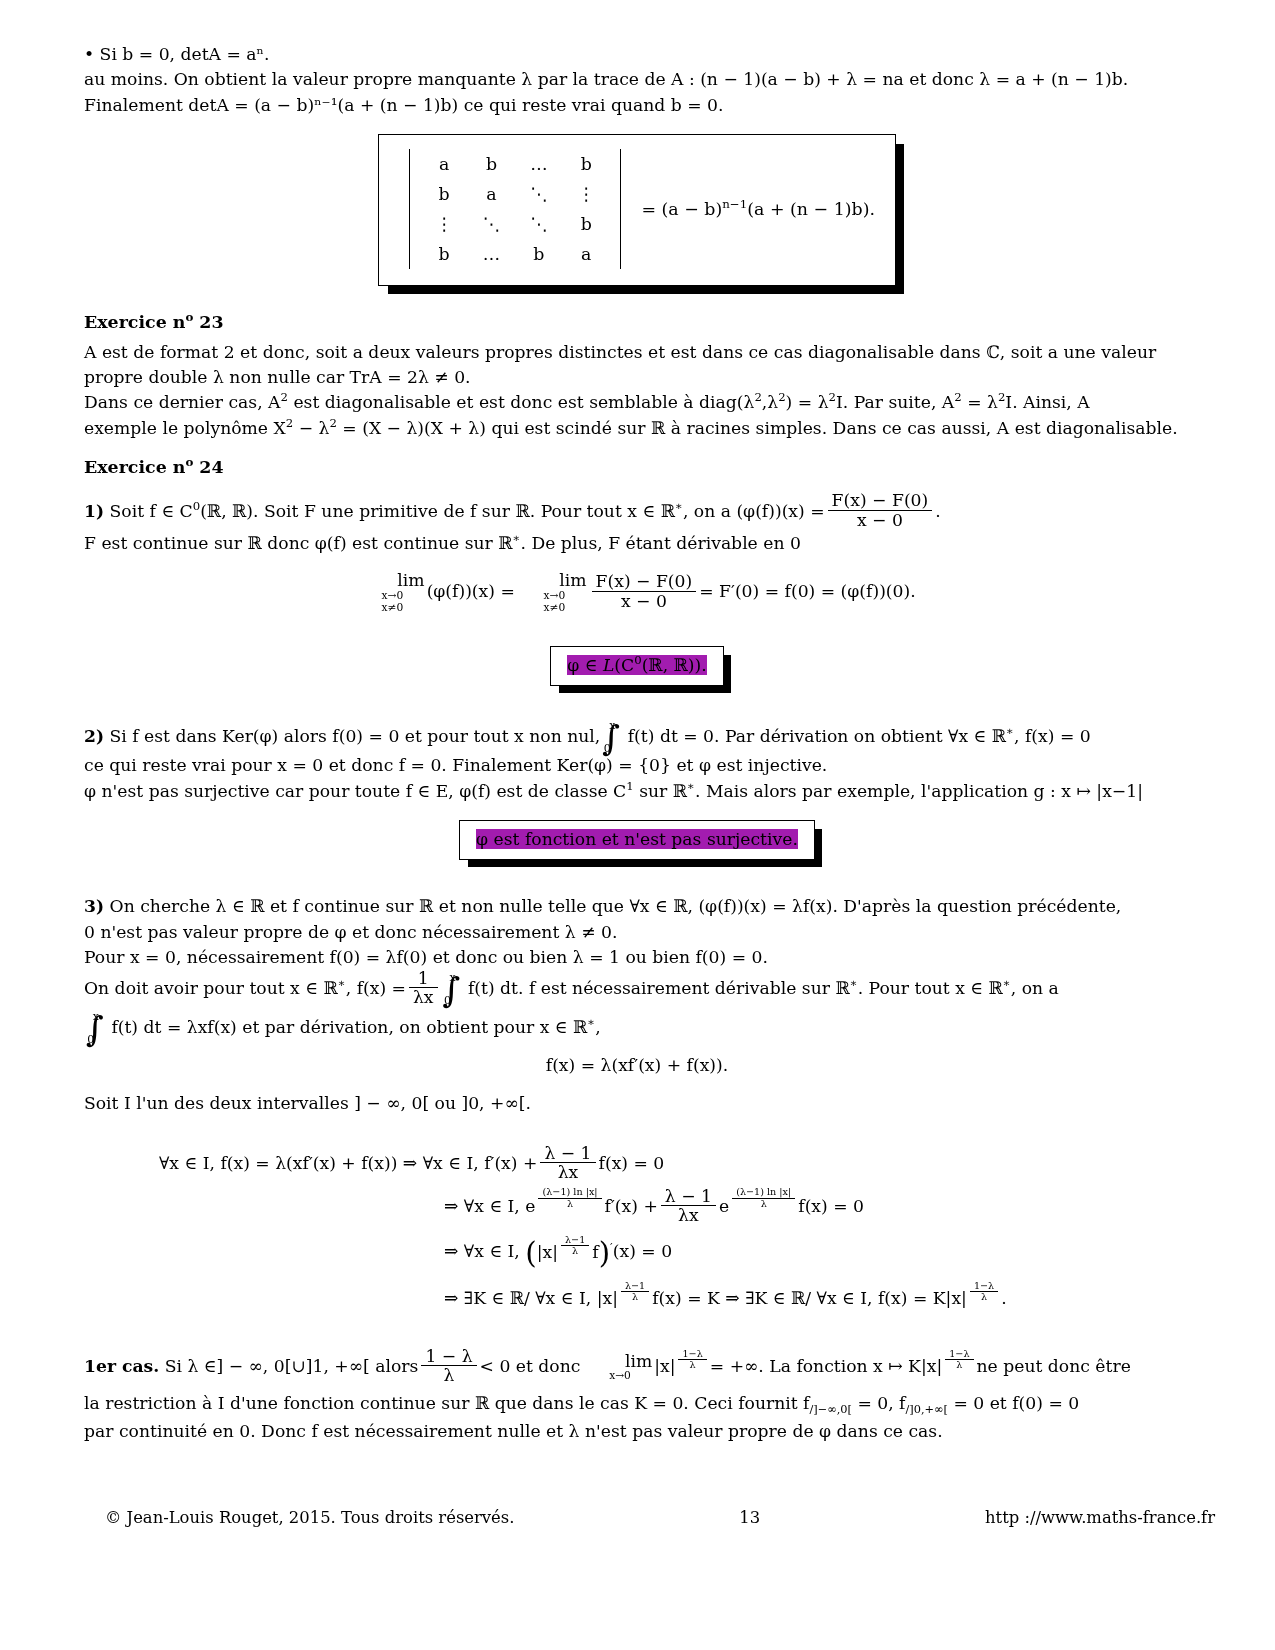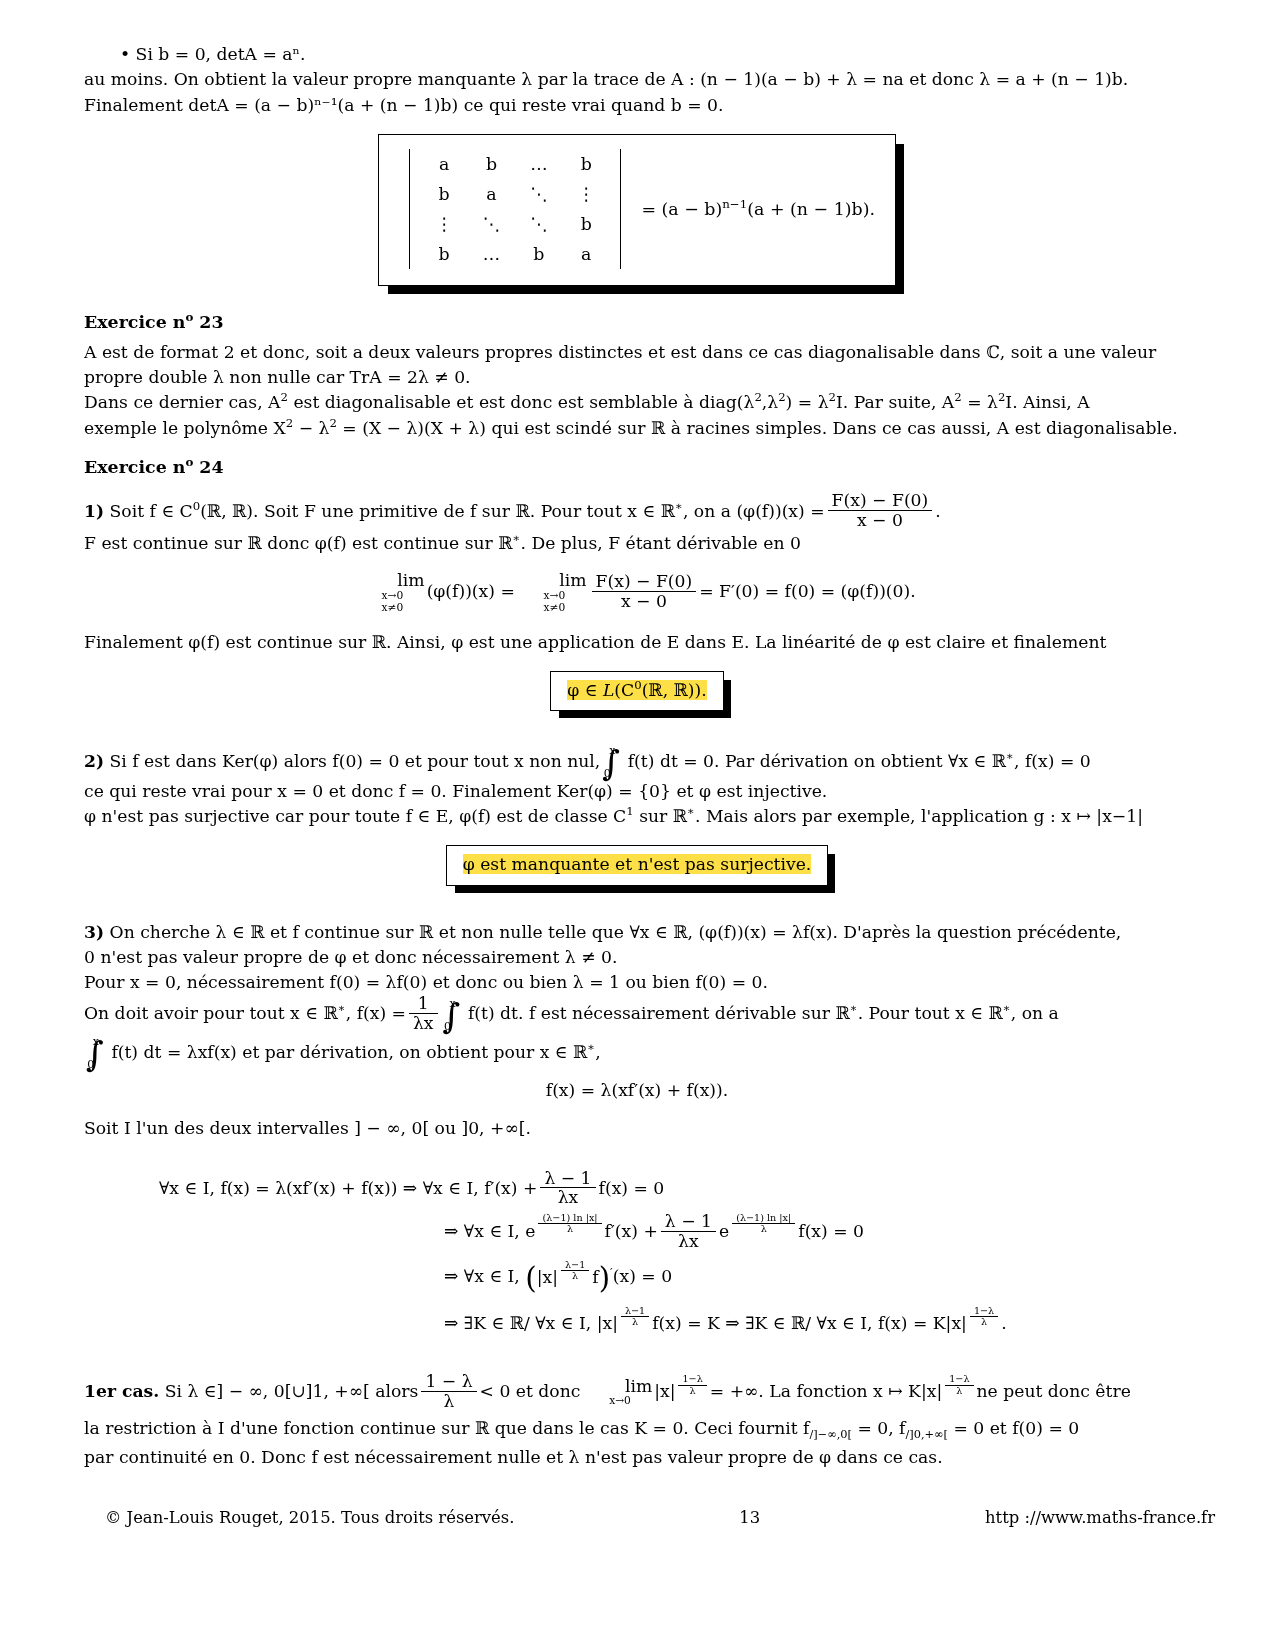--- a/index.html
+++ b/index.html
@@ -14,21 +14,21 @@
   .page { position:absolute; left:84px; top:42px; width:1106px; }
 
   
   .para {
     font-size:17.2px;
     line-height:1.47;
     text-align:justify;
     margin:0 0 0 0;
   }
   .para.nj { text-align:left; }
-  .bullet { text-indent:0; padding-left:14px; text-indent:-14px;margin-left:36px; }
+  .bullet { text-indent:0; padding-left:14px; text-indent:-14px; }
   .gap-s { height:8px; }
   .gap-m { height:16px; }
   .gap-l { height:26px; }
   .gap-xl { height:34px; }
 
   b.ex { font-weight:bold; font-size:17.4px; }
   .sup { font-size:0.68em; vertical-align:super; line-height:0; }
   .sub { font-size:0.66em; vertical-align:sub; line-height:0; }
   .scr { font-style:italic; font-family:"DejaVu Serif", serif; }
 
@@ -86,21 +86,21 @@
     display:inline-block;
   }
   .boxed::after {
     content:"";
     position:absolute;
     left:8px; top:8px;
     width:100%; height:100%;
     background:#000;
     z-index:-1;
   }
-  .boxed-inner { position:relative; z-index:2; background:#fde047;text-align:right; }
+  .boxed-inner { position:relative; z-index:2; background:#a21caf;text-align:right; }
 
   
   .matbox {
     position:relative;
     border:1.8px solid #000;
     background:#fff;
     display:inline-block;
     padding:14px 20px 16px 20px;
   }
   .matbox::after {
@@ -220,21 +220,20 @@
       <span class="ls">x≠0</span>
     </span><span>(φ(f))(x) =</span>
     <span class="limop">
       <span class="lb">lim</span>
       <span class="ls">x→0</span>
       <span class="ls">x≠0</span>
     </span><span class="frac"><span class="num">F(x) − F(0)</span><span class="den">x − 0</span></span><span>= F′(0) = f(0) = (φ(f))(0).</span>
   </div>
 
   <div class="gap-m"></div>
-  <div class="para nj">Finalement φ(f) est continue sur ℝ. Ainsi, φ est une application de E dans E. La linéarité de φ est claire et finalement</div>
 
   <div class="gap-m"></div>
   <div class="boxwrap">
     <div class="boxed">
       <span class="boxed-inner"><span>φ ∈ </span><span class="scr">L</span><span>(C</span><span class="sup">0</span><span>(ℝ, ℝ)).</span></span>
     </div>
   </div>
 
   <div class="gap-xl"></div>
   <div class="para nj" style="line-height:1.95">
@@ -242,21 +241,21 @@
     <span>Si f est dans Ker(φ) alors f(0) = 0 et pour tout x non nul,</span><span class="intg"><span class="top">x</span><span class="sym">∫</span><span class="bot">0</span></span> <span>f(t) dt = 0. Par dérivation on obtient ∀x ∈ ℝ</span><span class="sup">∗</span><span>, f(x) = 0</span>
   </div>
   <div class="para nj">ce qui reste vrai pour x = 0 et donc f = 0. Finalement Ker(φ) = {0} et φ est injective.</div>
   <div class="para nj">
     <span>φ n'est pas surjective car pour toute f ∈ E, φ(f) est de classe C</span><span class="sup">1</span><span> sur ℝ</span><span class="sup">∗</span><span>. Mais alors par exemple, l'application g : x ↦ |x−1|</span>
   </div>
 
   <div class="gap-m"></div>
   <div class="boxwrap">
     <div class="boxed">
-      <span class="boxed-inner">φ est manquante et n'est pas surjective.</span>
+      <span class="boxed-inner">φ est fonction et n'est pas surjective.</span>
     </div>
   </div>
 
   <div class="gap-xl"></div>
   <div class="para nj">
     <b>3)</b>
     <span>On cherche λ ∈ ℝ et f continue sur ℝ et non nulle telle que ∀x ∈ ℝ, (φ(f))(x) = λf(x). D'après la question précédente,</span>
   </div>
   <div class="para nj">0 n'est pas valeur propre de φ et donc nécessairement λ ≠ 0.</div>
   <div class="para nj">Pour x = 0, nécessairement f(0) = λf(0) et donc ou bien λ = 1 ou bien f(0) = 0.</div>

